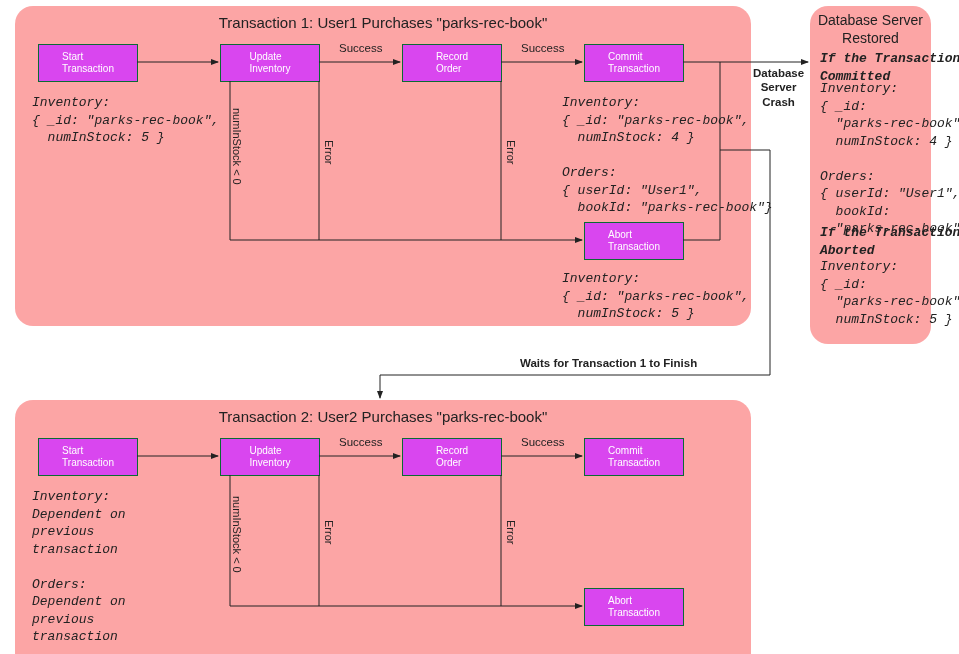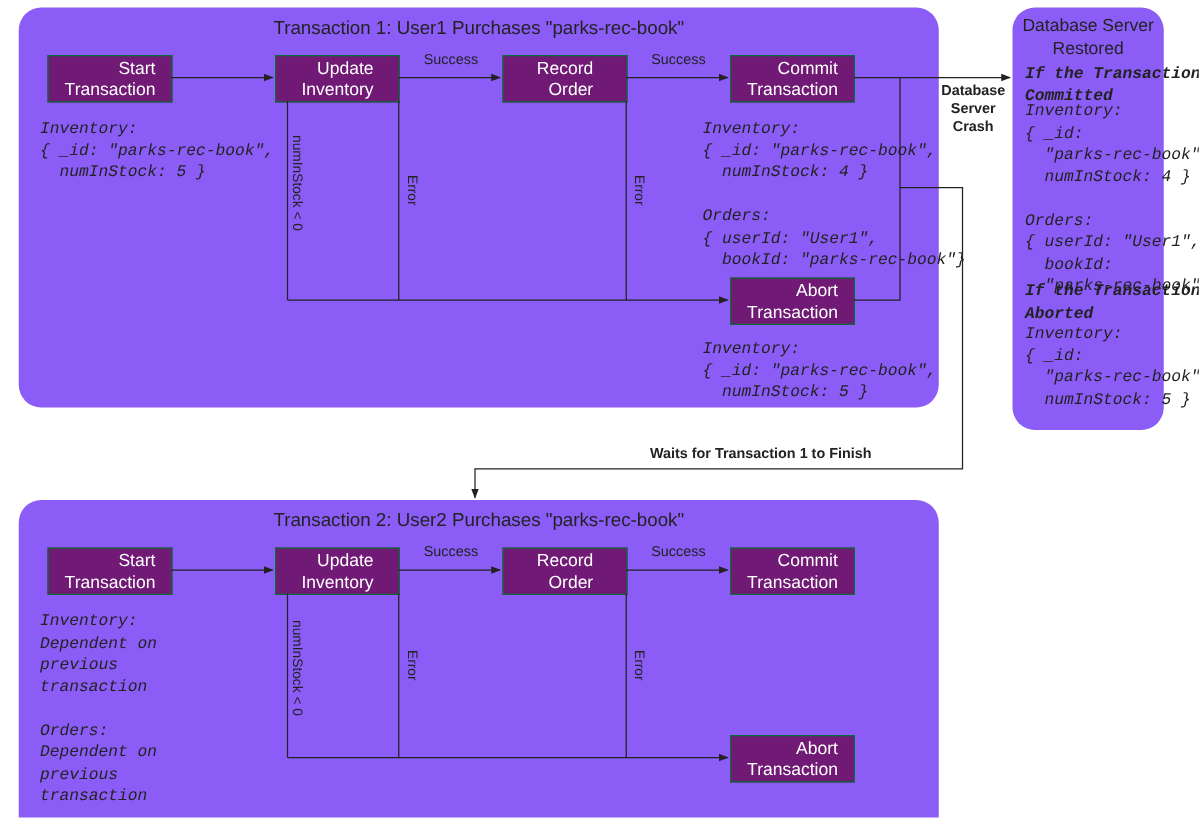--- a/index.html
+++ b/index.html
@@ -7,39 +7,39 @@
     padding: 0;
     font-family: Arial, Helvetica, sans-serif;
     background: #ffffff;
     width: 959px;
     height: 654px;
     position: relative;
     font-size: 12px;
   }
   .panel {
     position: absolute;
-    background: #8b5cf6;
+    background: #fca5a5;
     border-radius: 18px;
   }
   .panel-title {
     position: absolute;
     font-size: 15px;
     color: #222;
     text-align: center;
     width: 100%;
   }
   .gbox {
     position: absolute;
-    background: #701a75;
+    background: #d946ef;
     color: #fff;
-    text-align: right;
+    text-align: left;
     display: flex;
     align-items: center;
     justify-content: center;
-    font-size: 14px;
+    font-size: 10px;
     line-height: 1.25;
     border: 1px solid #0a6b34;
   }
   .mono {
     font-family: "Courier New", monospace;
     font-size: 13px;
     color: #222;
     position: absolute;
     line-height: 1.35;
     white-space: pre;

